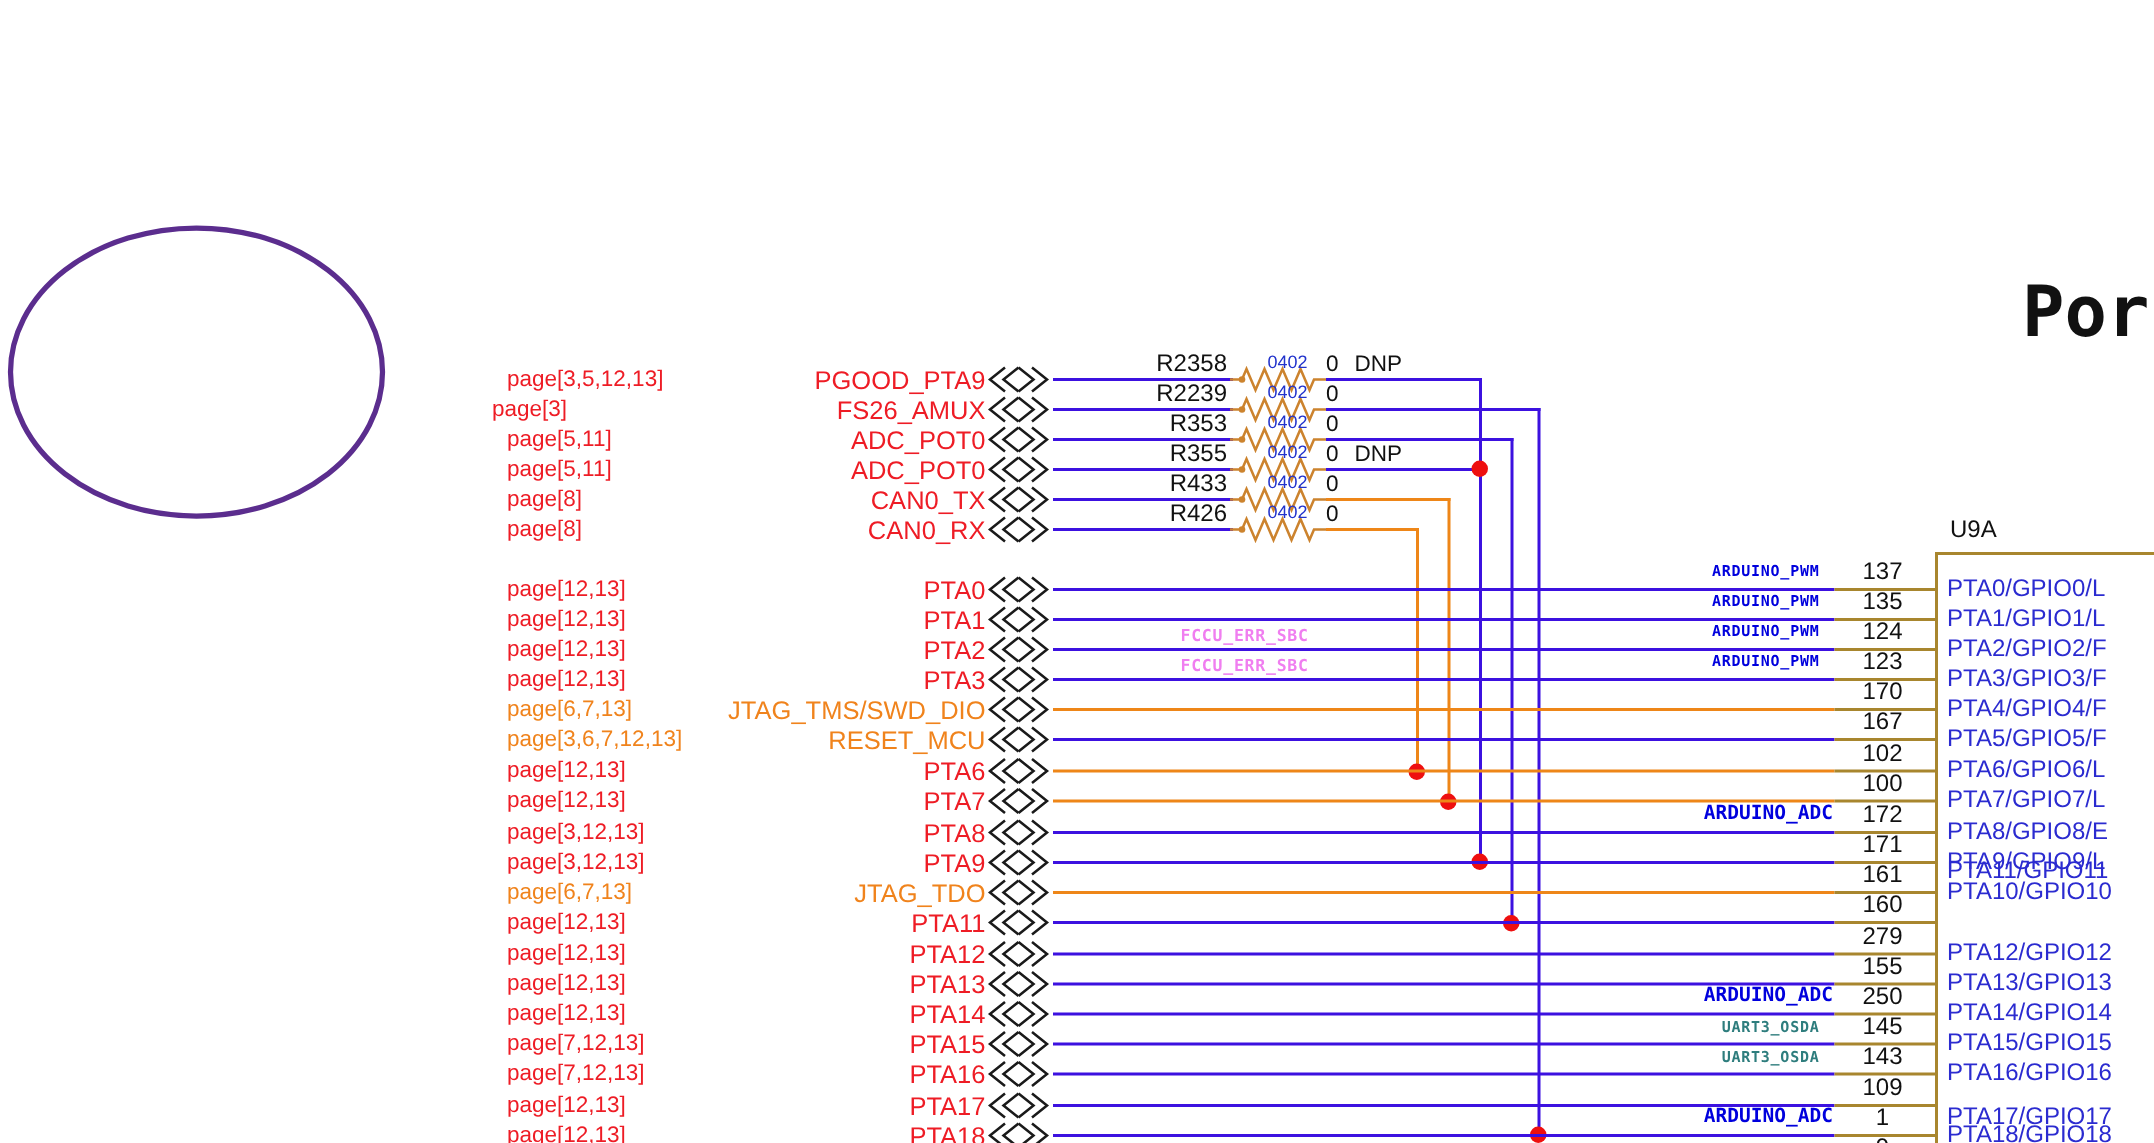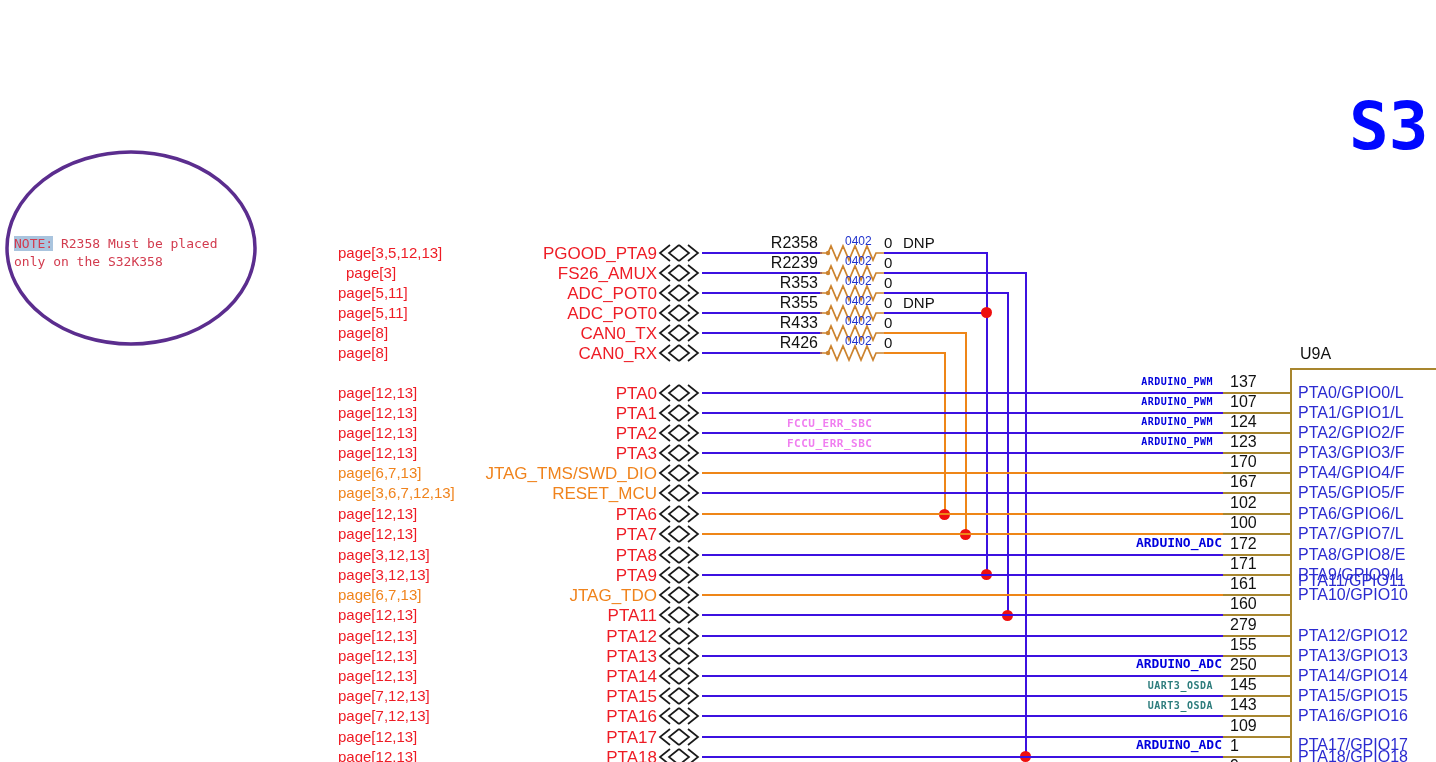--- a/index.html
+++ b/index.html
@@ -14,21 +14,21 @@
   .stub{position:absolute;height:2px;background:#a8862e;}
   
   .pageref{font-size:15px;color:#ee1c25;}
   .pageref.or{color:#f0831c;}
   .signal{font-size:17px;color:#ee1c25;text-align:right;width:217px;left:440px;}
   .signal.or{color:#f0831c;}
   .rlabel{font-size:16px;color:#111;text-align:right;width:70px;left:748px;}
   .fp{font-size:12px;color:#2233cc;left:845px;}
   .rval{font-size:15px;color:#111;left:884px;}
   .dnp{font-size:15px;color:#111;left:903px;}
-  .pinnum{font-size:16px;color:#111;text-align:left;width:50px;left:1230px;}
+  .pinnum{font-size:16px;color:#111;text-align:center;width:50px;left:1230px;}
   .pinname{font-size:16px;color:#2b2bd0;left:1298px;}
   .netlbl{font-family:"DejaVu Sans Mono",monospace;font-weight:bold;text-align:right;width:150px;left:1063px;}
   .pwm{font-size:10px;color:#0000dd;letter-spacing:.5px;}
   .adcl{font-size:13px;color:#0000dd;width:159px;}
   .uart{font-size:10px;color:#2e7d7d;letter-spacing:.5px;}
   .fccu{font-family:"DejaVu Sans Mono",monospace;font-weight:bold;font-size:11px;color:#f07ef0;left:787px;letter-spacing:.5px;}
   .dot{position:absolute;width:11px;height:11px;border-radius:50%;background:#ee0f0f;}
   .conn{position:absolute;left:658px;width:44px;height:18px;}
   .rsym{position:absolute;left:820px;width:64px;height:20px;}
   
@@ -40,26 +40,22 @@
   .icedge{position:absolute;background:#a8862e;}
 </style>
 </head>
 <body>
 
 <div id="stage">
 
   <svg class="abs" style="left:2px;top:148px" width="262" height="202">
     <ellipse cx="129" cy="100" rx="124" ry="96" fill="none" stroke="#5b2d8e" stroke-width="3.5"></ellipse>
   </svg>
-  <div class="abs notebox">
-    <div><span class="hl">NOTE:</span><span> R2358 Must be placed</span></div>
-    <div>only on the S32K358</div>
-  </div>
-
-  <div class="abs t1">S3</div>
+
+  <div class="abs t2">Por</div>
 
   <div class="abs u9a">U9A</div>
   <div class="icedge" style="left:1290px;top:368px;width:146px;height:2px"></div>
   <div class="icedge" style="left:1290px;top:368px;width:2px;height:394px"></div>
 
   <div class="abs pageref" style="left:338px;top:244px">page[3,5,12,13]</div>
   <div class="abs signal" style="top:244px">PGOOD_PTA9</div>
   <svg class="conn" style="top:244px">
       <g fill="none" stroke="#1a1a1a" stroke-width="1.7">
         <polyline points="12,1 2,9 12,17"></polyline>
@@ -72,21 +68,21 @@
   <svg class="rsym" style="top:243px">
       <polyline points="0,10 8,10 11,3 17,17 23,3 29,17 35,3 41,17 47,3 53,17 56,10 64,10" fill="none" stroke="#cc832e" stroke-width="1.7"></polyline>
       <circle cx="8" cy="10" r="2.2" fill="#cc832e"></circle>
     </svg>
   <div class="abs rlabel" style="top:234px">R2358</div>
   <div class="abs fp" style="top:234px">0402</div>
   <div class="abs rval" style="top:234px">0</div>
   <div class="abs dnp" style="top:234px">DNP</div>
   <div class="wire" style="left:884px;top:252px;width:104px"></div>
 
-  <div class="abs pageref" style="left:346px;top:264px">page[3]</div>
+  <div class="abs pageref" style="left:328px;top:264px">page[3]</div>
   <div class="abs signal" style="top:264px">FS26_AMUX</div>
   <svg class="conn" style="top:264px">
       <g fill="none" stroke="#1a1a1a" stroke-width="1.7">
         <polyline points="12,1 2,9 12,17"></polyline>
         <polyline points="21,1 11,9 21,17"></polyline>
         <polyline points="21,1 31,9 21,17"></polyline>
         <polyline points="30,1 40,9 30,17"></polyline>
       </g>
     </svg>
   <div class="wire" style="left:702px;top:272px;width:120px"></div>
@@ -218,21 +214,21 @@
       <g fill="none" stroke="#1a1a1a" stroke-width="1.7">
         <polyline points="12,1 2,9 12,17"></polyline>
         <polyline points="21,1 11,9 21,17"></polyline>
         <polyline points="21,1 31,9 21,17"></polyline>
         <polyline points="30,1 40,9 30,17"></polyline>
       </g>
     </svg>
   <div class="wire" style="left:702px;top:412px;width:521px"></div>
   <div class="stub" style="left:1223px;top:412px;width:67px"></div>
   <div class="abs netlbl pwm" style="top:396px">ARDUINO_PWM</div>
-  <div class="abs pinnum" style="top:393px">107</div>
+  <div class="abs pinnum" style="top:393px">135</div>
   <div class="abs pinname" style="top:404px">PTA1/GPIO1/L</div>
 
   <div class="abs pageref" style="left:338px;top:424px">page[12,13]</div>
   <div class="abs signal" style="top:424px">PTA2</div>
   <svg class="conn" style="top:424px">
       <g fill="none" stroke="#1a1a1a" stroke-width="1.7">
         <polyline points="12,1 2,9 12,17"></polyline>
         <polyline points="21,1 11,9 21,17"></polyline>
         <polyline points="21,1 31,9 21,17"></polyline>
         <polyline points="30,1 40,9 30,17"></polyline>

